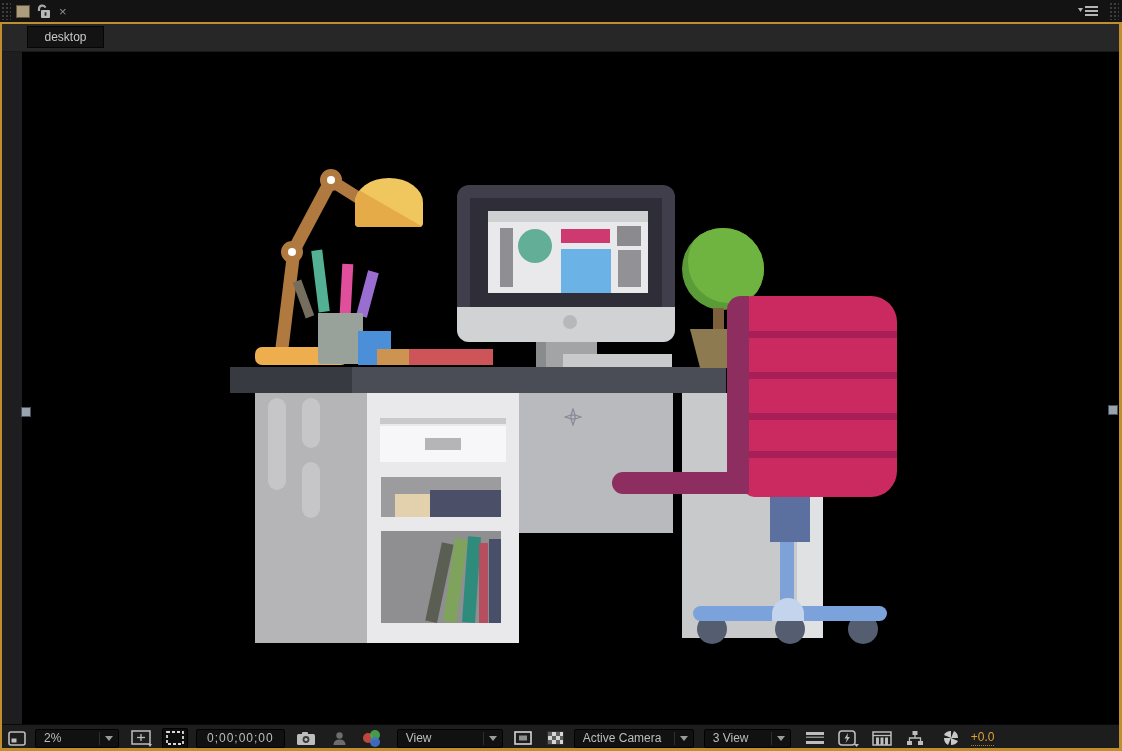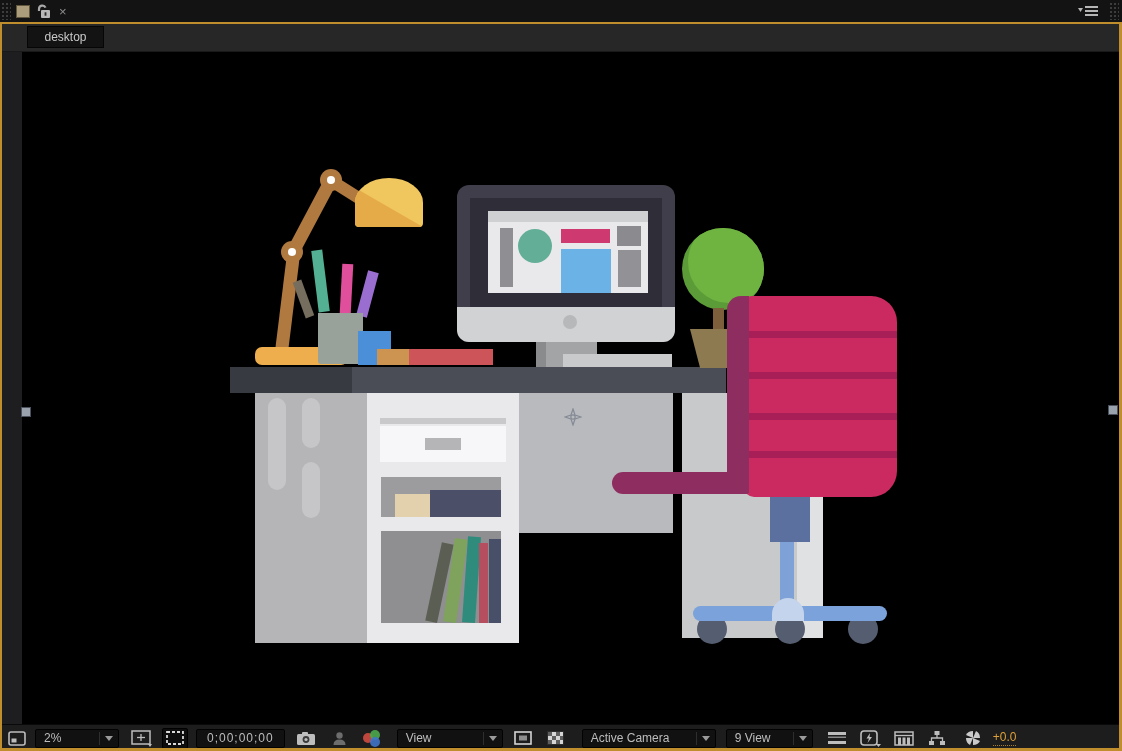--- a/index.html
+++ b/index.html
@@ -238,27 +238,27 @@
   </div>
   <div class="ibtn" style="margin-left:7px;width:26px;">
     <svg width="18" height="14" viewBox="0 0 18 14">
       <rect x="1" y="1" width="16" height="12" fill="none" stroke="#d5d5d5" stroke-width="1.6"></rect>
       <rect x="5" y="4.5" width="8" height="5" fill="#8f8f8f"></rect>
     </svg>
   </div>
   <div class="ibtn" style="margin-left:8px;width:24px;">
     <div style="width:17px;height:14px;background:repeating-conic-gradient(#d6d6d6 0% 25%, #5e5e5e 0% 50%) 0 0 / 8px 8px;border:1px solid #2c2c2c;"></div>
   </div>
-  <div class="tbox" style="width:134px;margin-left:14px;">
+  <div class="tbox" style="width:120px;margin-left:6px;">
     <span style="flex:1;">Active Camera</span>
     <span class="sep"></span>
     <span class="tri-down"></span>
   </div>
   <div class="tbox" style="width:87px;margin-left:10px;">
-    <span style="flex:1;">9 View</span>
+    <span style="flex:1;">3 View</span>
     <span class="sep"></span>
     <span class="tri-down"></span>
   </div>
   <div class="ibtn" style="margin-left:10px;width:28px;">
     <svg width="20" height="14" viewBox="0 0 20 14">
       <rect x="1" y="1" width="18" height="3" fill="#bdbdbd"></rect>
       <rect x="1" y="10" width="18" height="3" fill="#bdbdbd"></rect>
       <rect x="1" y="5.5" width="18" height="1.5" fill="#8a8a8a"></rect>
     </svg>
   </div>

